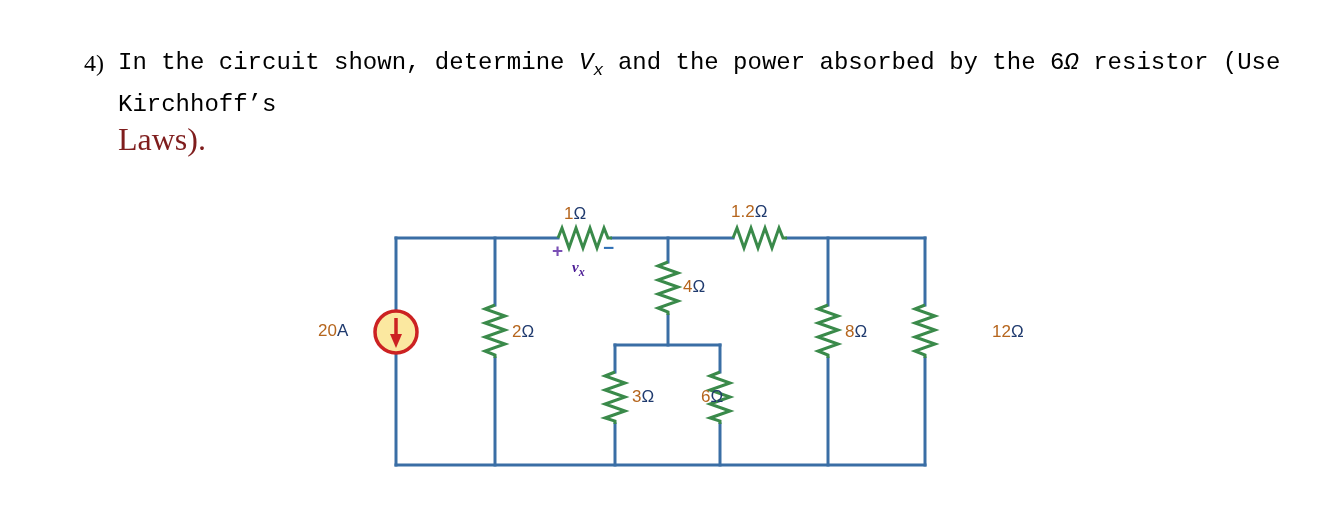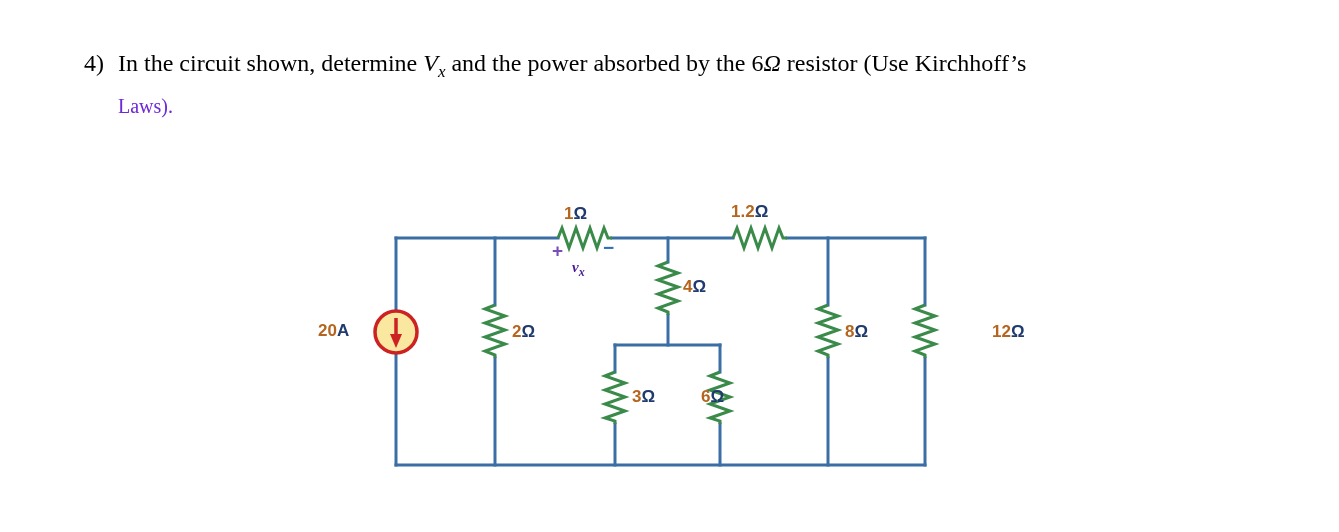--- a/index.html
+++ b/index.html
@@ -28,60 +28,60 @@
   }
   .q-number {
     font-family: "Liberation Serif", serif;
     font-size: 24px;
     color: #000;
     width: 34px;
     flex: 0 0 34px;
     line-height: 34px;
   }
   .q-text {
-    font-family: Liberation Serif, serif;
+    font-family: Liberation Mono, monospace;
     font-size: 24px;
     color: #000;
     line-height: 34px;
     flex: 1 1 auto;
   }
   .q-text .ital {
     font-style: italic;
   }
   .q-text .sub {
     font-style: italic;
     font-size: 17px;
     vertical-align: sub;
   }
   .q-line2 {
     margin-left: 34px;
-    font-size: 20px;
+    font-size: 32px;
     line-height: 34px;
-    color: #6d28d9;
+    color: #7f1d1d;
   }
 
   
   #circuit-canvas {
     position: absolute;
     left: 0;
     top: 0;
     width: 1339px;
     height: 532px;
   }
   #circuit-svg {
     position: absolute;
     left: 0;
     top: 0;
   }
 
   .lbl {
     position: absolute;
     font-family: "Liberation Sans", sans-serif;
     font-size: 17px;
-    font-weight: bold;
+    font-weight: normal;
     white-space: nowrap;
     letter-spacing: 0px;
   }
   .num { color: #b5651d; }
   .ohm { color: #1f3a6e; }
   .amp { color: #1f3a6e; }
 
   .vx-label {
     position: absolute;
     font-family: "Liberation Serif", serif;

